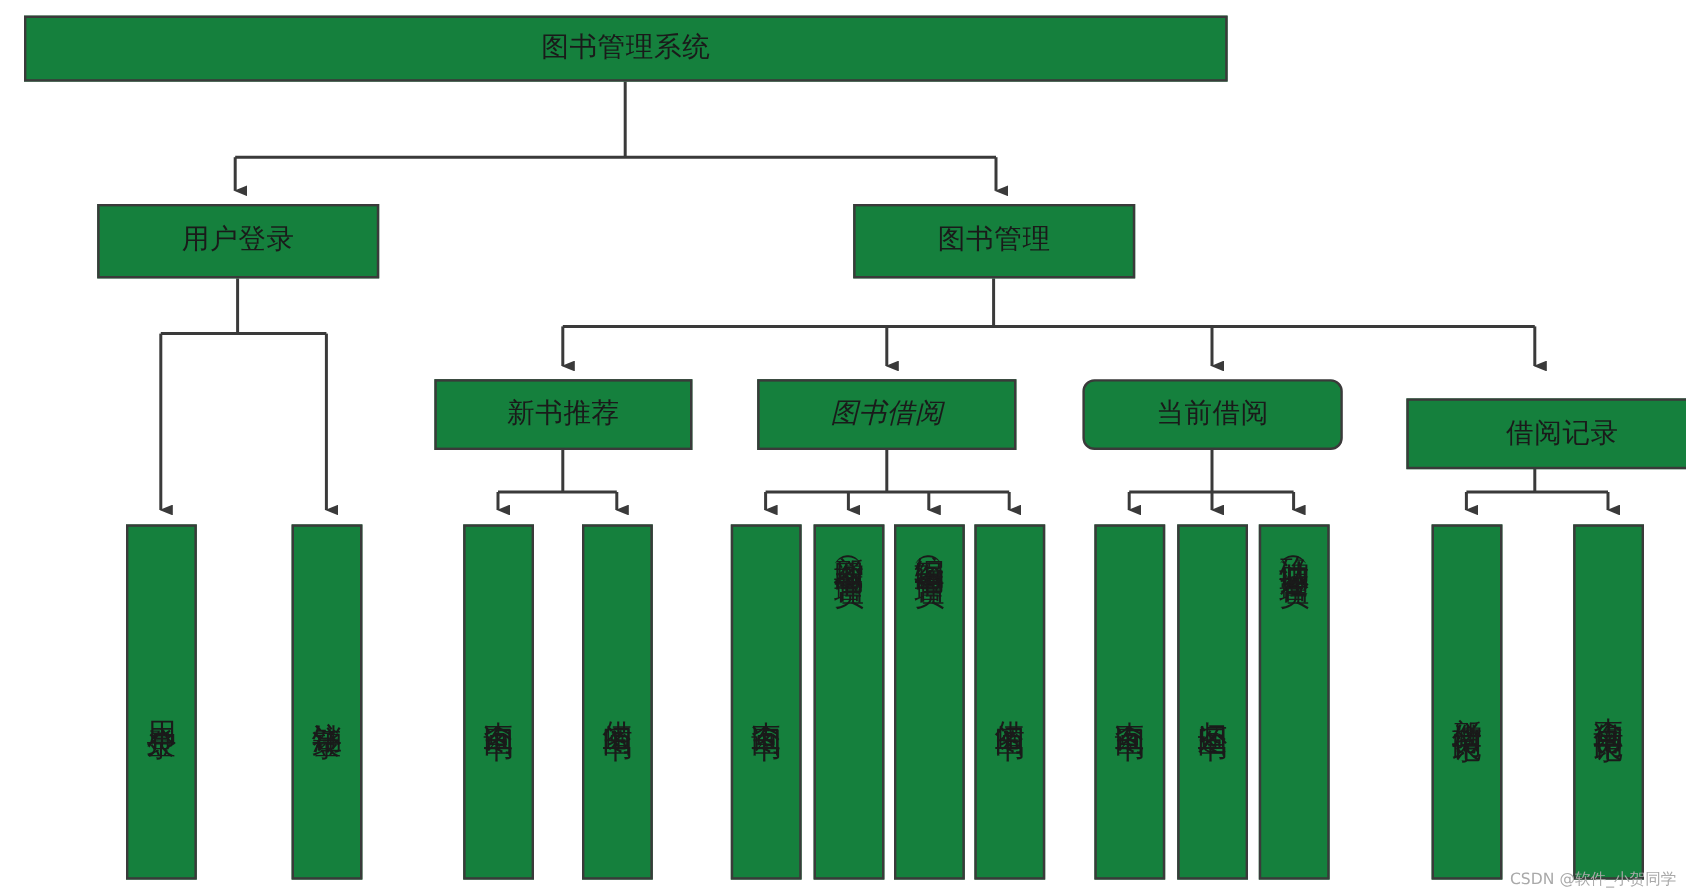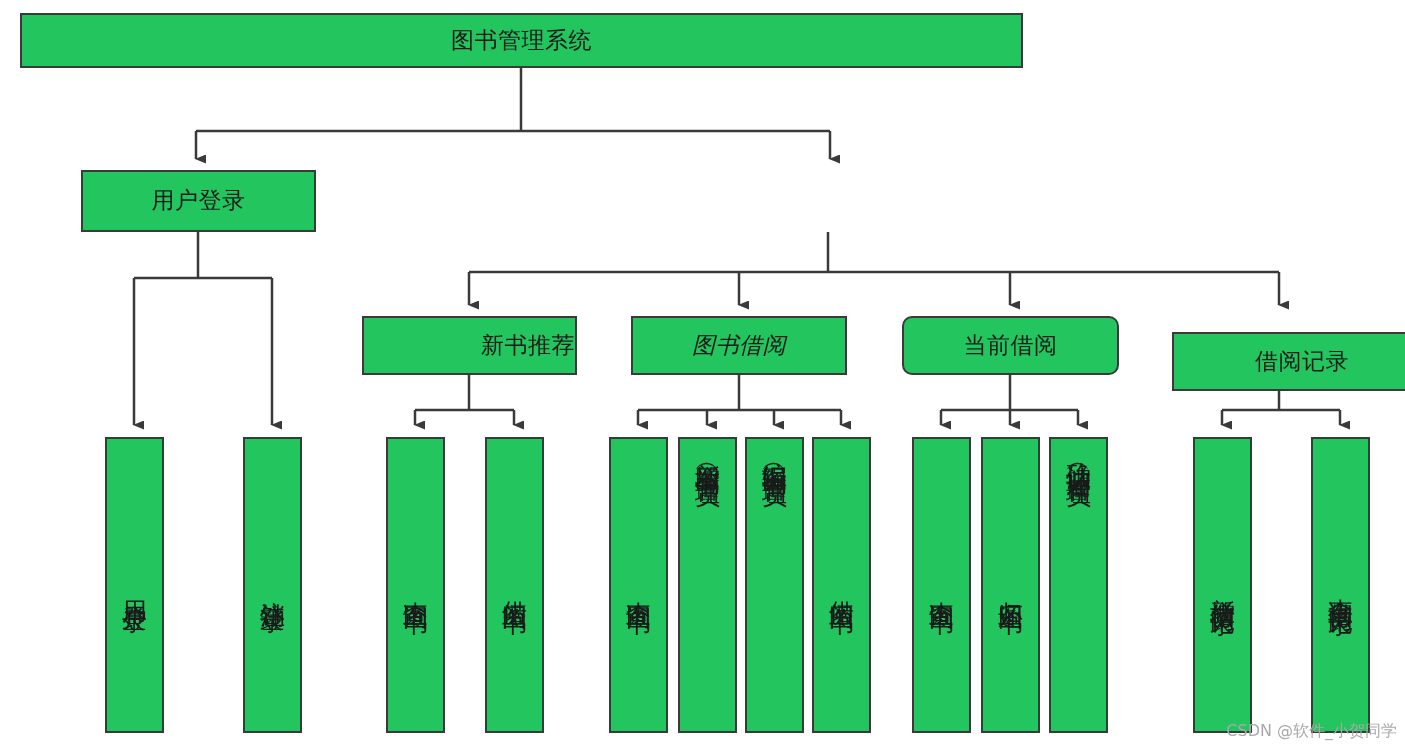--- a/index.html
+++ b/index.html
@@ -20,21 +20,21 @@
   #edges {
     position: absolute;
     left: 0;
     top: 0;
     width: 1405px;
     height: 747px;
   }
   .node {
     position: absolute;
     box-sizing: border-box;
-    background: #22c55e;
+    background: #15803d;
     border: 2.5px solid #3a3a3a;
     display: flex;
     align-items: center;
     justify-content: center;
     z-index: 2;
   }
   .node .label {
     color: #1a1a1a;
     line-height: 1.18;
     letter-spacing: 0.5px;
@@ -54,21 +54,21 @@
     writing-mode: vertical-rl;
     text-orientation: upright;
     font-size: 25px;
     letter-spacing: 3px;
     line-height: 1;
   }
   .watermark {
     position: absolute;
     right: 8px;
     bottom: 5px;
-    font-size: 16px;
+    font-size: 13px;
     color: #a9a9a9;
     z-index: 5;
     white-space: nowrap;
     font-family: "DejaVu Sans", "Liberation Sans", sans-serif;
   }
 </style>
 </head>
 <body>
 
 <div id="canvas">
@@ -123,22 +123,25 @@
     </g>
   </svg>
 
   <div class="node root horizontal" style="left:20px; top:13px; width:1003px; height:55px;">
     <span class="label">图书管理系统</span>
   </div>
 
   <div class="node horizontal" style="left:81px; top:170px; width:235px; height:62px;">
     <span class="label">用户登录</span>
   </div>
+  <div class="node horizontal" style="left:711px; top:170px; width:235px; height:62px;">
+    <span class="label">图书管理</span>
+  </div>
 
-  <div class="node horizontal" style="left:362px; top:316px; width:215px; height:59px;justify-content:flex-end;">
+  <div class="node horizontal" style="left:362px; top:316px; width:215px; height:59px;">
     <span class="label">新书推荐</span>
   </div>
   <div class="node horizontal" style="left:631px; top:316px; width:216px; height:59px;font-style:italic;">
     <span class="label">图书借阅</span>
   </div>
   <div class="node horizontal" style="left:902px; top:316px; width:217px; height:59px;border-radius:10px;">
     <span class="label">当前借阅</span>
   </div>
   <div class="node horizontal" style="left:1172px; top:332px; width:260px; height:59px;">
     <span class="label">借阅记录</span>

